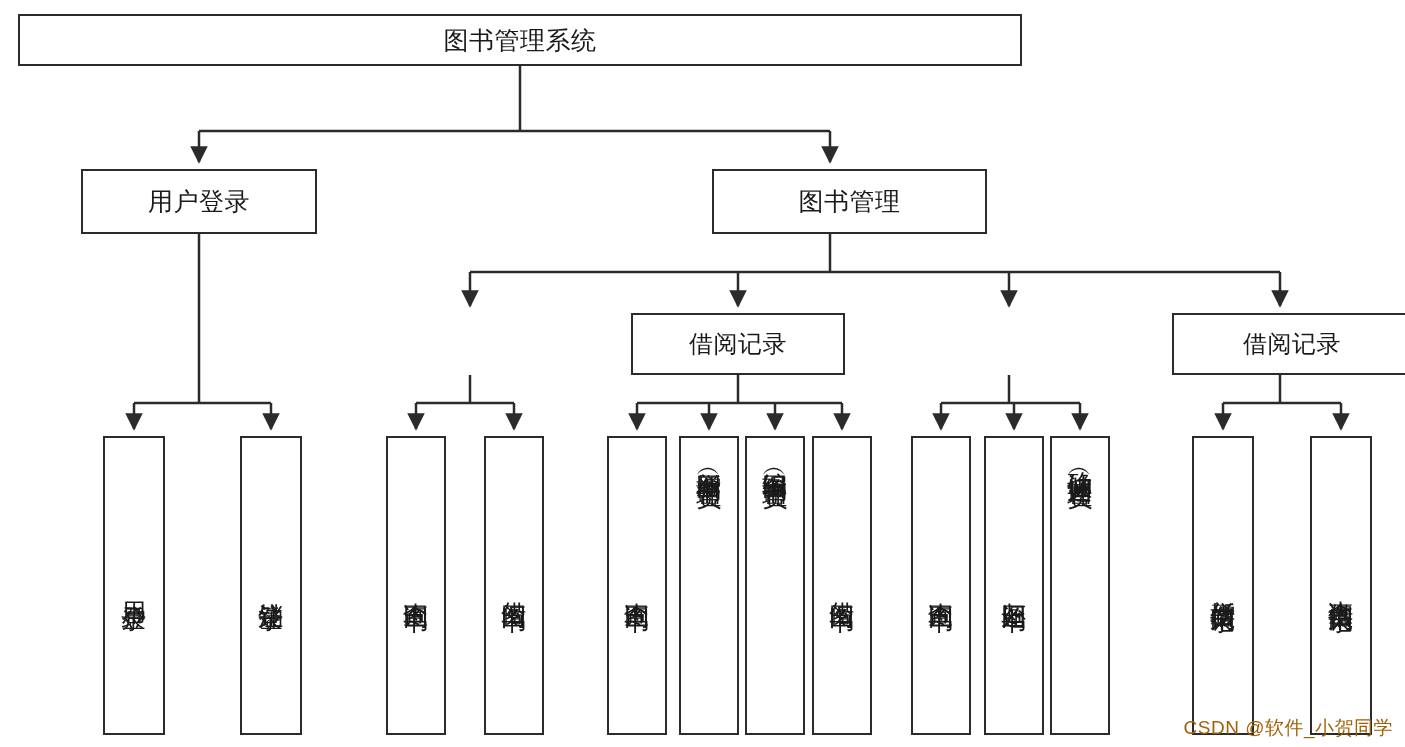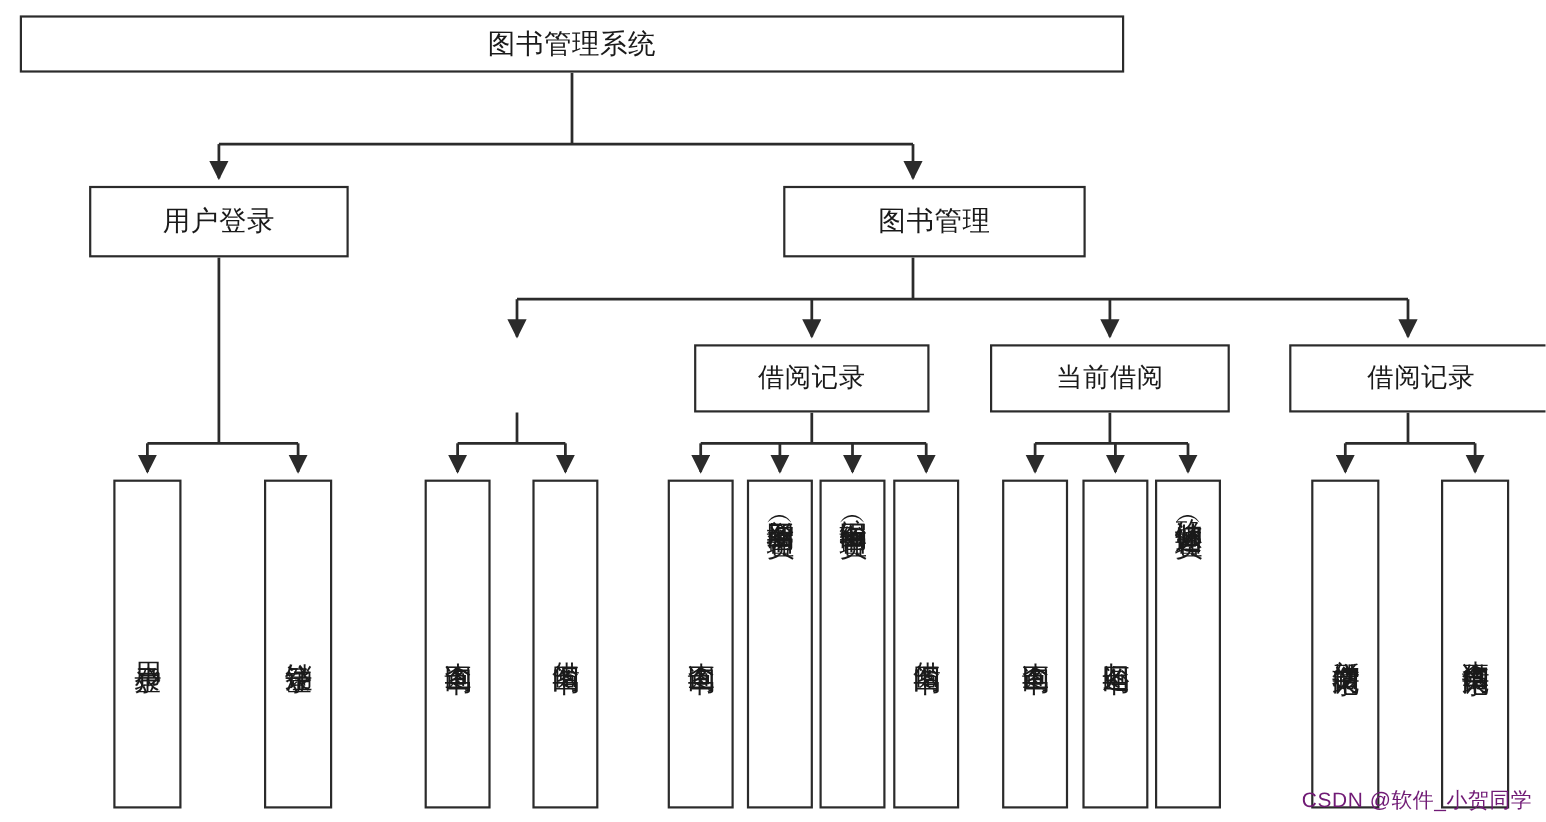--- a/index.html
+++ b/index.html
@@ -51,21 +51,21 @@
     letter-spacing:2px;
     color:#1a1a1a;
     white-space:nowrap;
   }
   .leaf.centered{align-items:center;padding-top:0;}
 
   #watermark{
     position:absolute;
     right:12px;bottom:6px;
     font-size:19px;
-    color:#701a75;
+    color:#a16207;
     white-space:nowrap;
     letter-spacing:0.5px;
   }
 </style>
 </head>
 <body style="background: rgb(255, 255, 255);">
 
 <div id="stage">
 
   <svg id="wires" viewBox="0 0 1405 747" xmlns="http://www.w3.org/2000/svg">
@@ -125,23 +125,20 @@
   <div class="node lvl1" id="n-l1-0" style="left: 81px; top: 169px; width: 236px; height: 65px;">
     <span class="lbl">用户登录</span>
   </div>
   <div class="node lvl1" id="n-l1-1" style="left: 712px; top: 169px; width: 275px; height: 65px;">
     <span class="lbl">图书管理</span>
   </div>
 
   <div class="node lvl2" id="n-l2-1" style="left: 631px; top: 313px; width: 214px; height: 62px;">
     <span class="lbl">借阅记录</span>
   </div>
-  <div class="node lvl2" id="n-l2-2" style="left: 900px; top: 313px; width: 218px; height: 62px;">
-    <span class="lbl">当前借阅</span>
-  </div>
   <div class="node lvl2" id="n-l2-3" style="left: 1172px; top: 313px; width: 240px; height: 62px;">
     <span class="lbl">借阅记录</span>
   </div>
 
   <div class="leaf centered" id="lf-0" style="left: 103px; top: 436px; width: 62px; height: 299px;">
     <span class="lbl">用户登录</span>
   </div>
   <div class="leaf centered" id="lf-1" style="left: 240px; top: 436px; width: 62px; height: 299px;">
     <span class="lbl">注销登录</span>
   </div>

